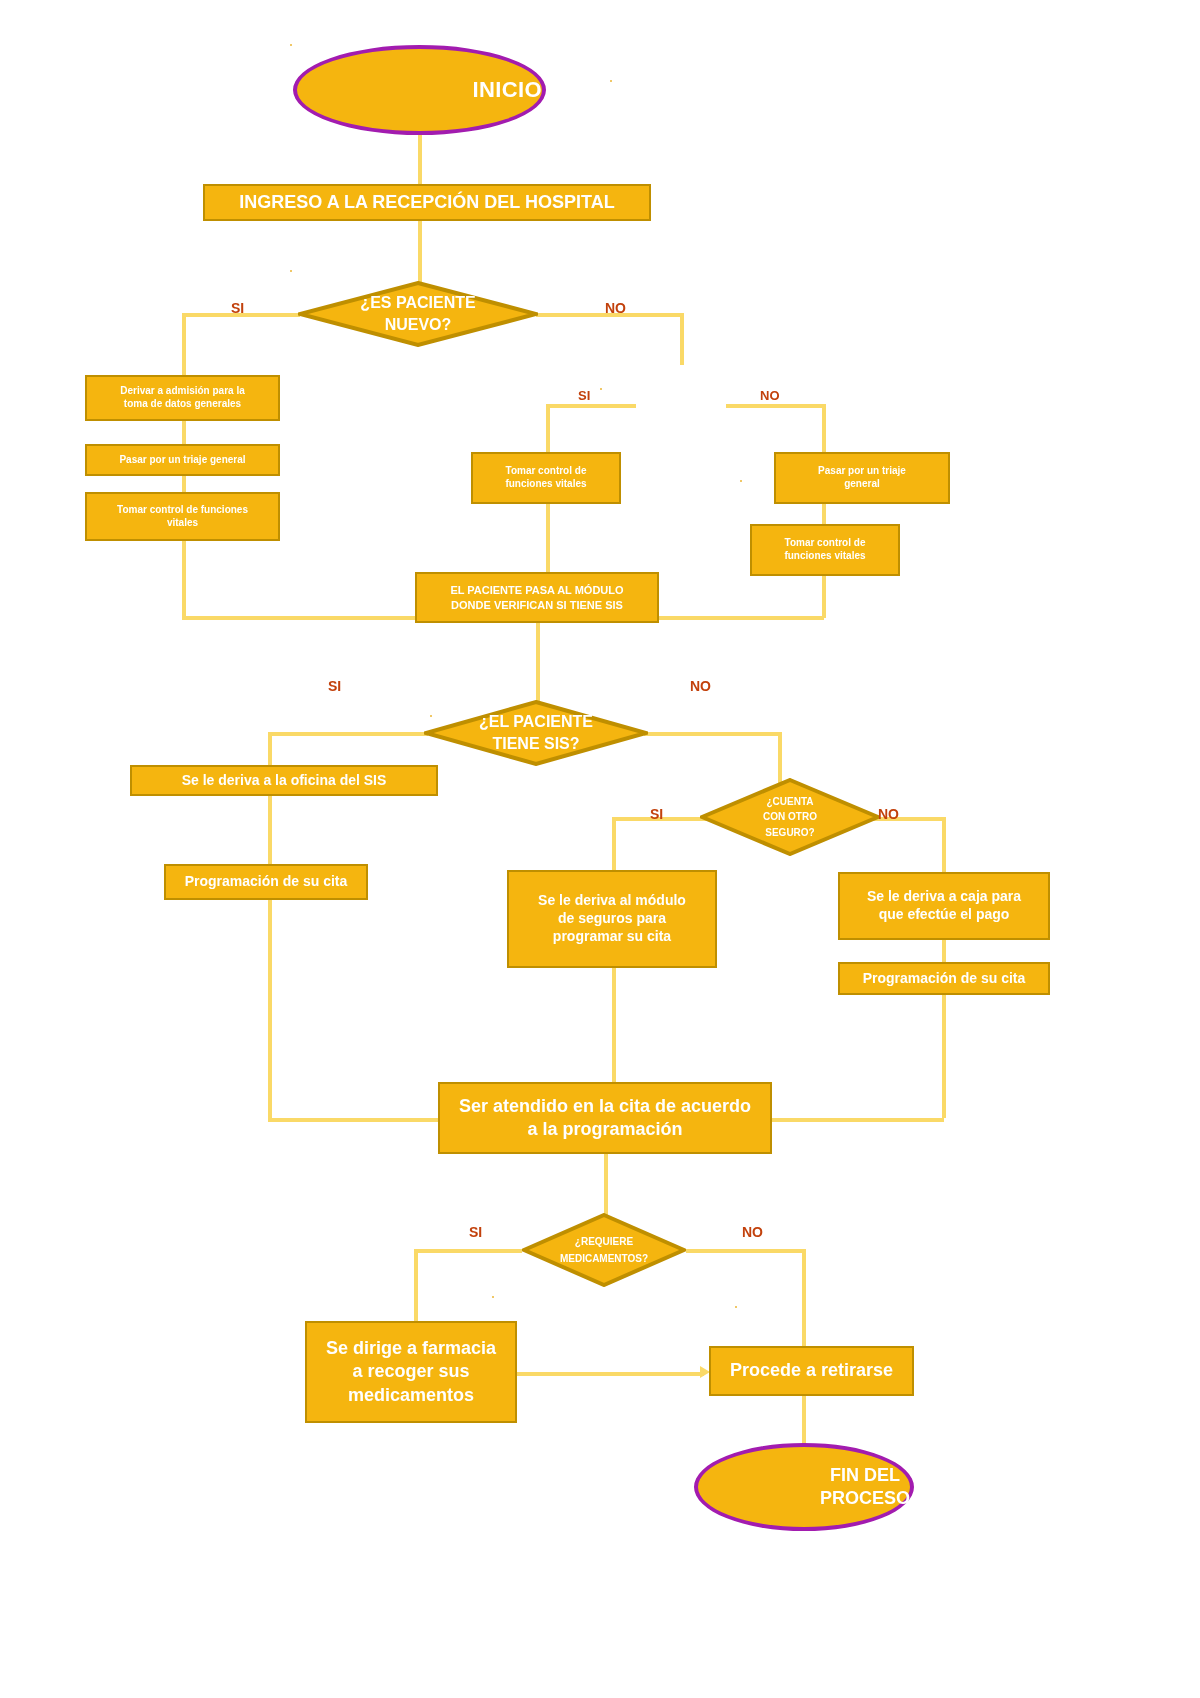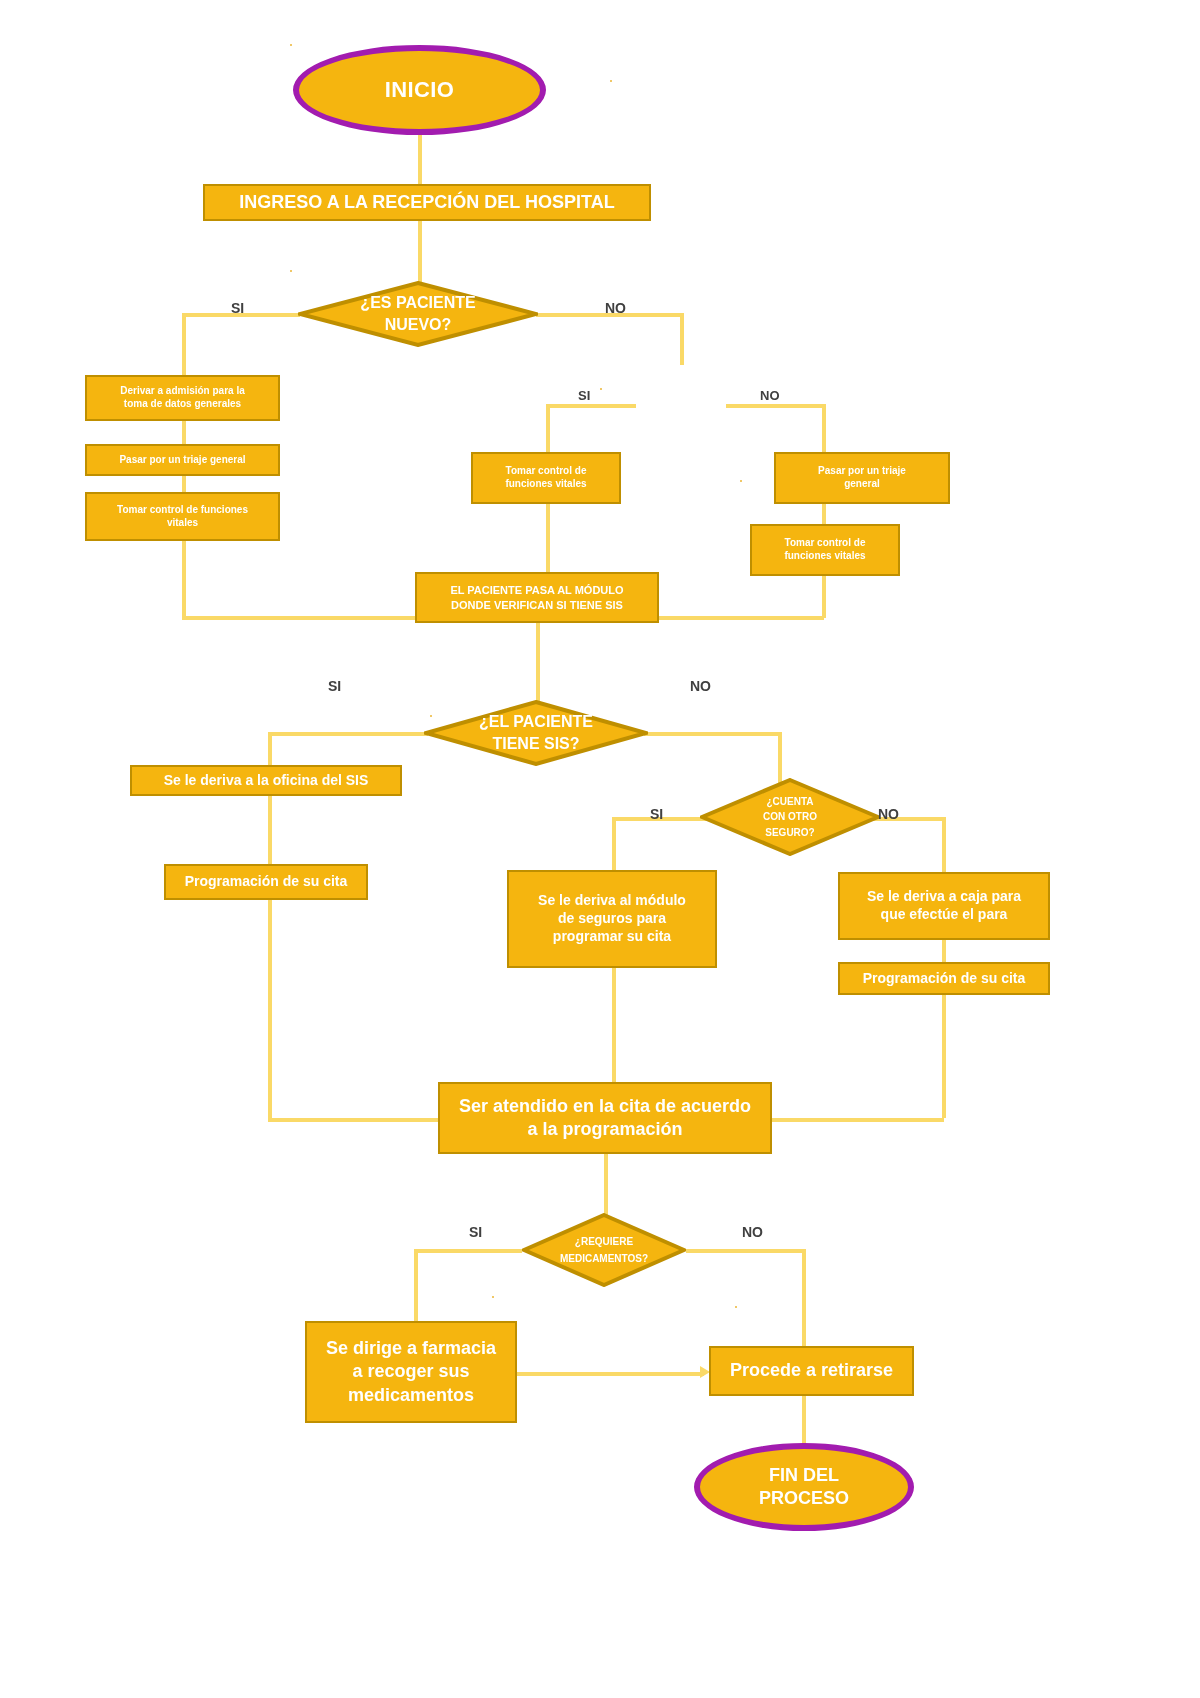--- a/index.html
+++ b/index.html
@@ -23,22 +23,23 @@
     line-height:1.28;
     z-index:5;
   }
   .proc{
     background:#F5B50F;
     border:2px solid #BF8F00;
     padding:2px 4px;
   }
   .term{
     background:#F5B50F;
-    border:6px solid #a21caf;
+    border:4px solid #a21caf;
     border-radius:50%;
+    justify-content:flex-end;
   }
   .dec-wrap{
     position:absolute;
     z-index:5;
   }
   .dec-wrap svg{
     position:absolute;
     left:0; top:0;
     width:100%; height:100%;
     display:block;
@@ -67,21 +68,21 @@
     position:absolute;
     width:0;height:0;
     border-top:6px solid transparent;
     border-bottom:6px solid transparent;
     border-left:10px solid #FAD967;
     z-index:2;
   }
   
   .blabel{
     position:absolute;
-    color:#404040;
+    color:#c2410c;
     font-weight:bold;
     z-index:6;
     white-space:nowrap;
   }
   
   .fs-22{font-size:22px;font-weight:bold;letter-spacing:.4px;}
   .fs-18{font-size:18px;font-weight:bold;}
   .fs-16{font-size:16px;font-weight:bold;}
   .fs-14{font-size:14px;font-weight:bold;}
   .fs-11{font-size:11px;font-weight:bold;}
@@ -243,21 +244,21 @@
     <div class="dec-label fs-16">
       <div>
         <div>¿EL PACIENTE</div>
         <div>TIENE SIS?</div>
       </div>
     </div>
   </div>
   <div class="blabel fs-14" style="left:328px;top:678px;">SI</div>
   <div class="blabel fs-14" style="left:690px;top:678px;">NO</div>
 
-  <div class="node proc fs-14" style="left:130px;top:765px;width:272px;height:31px;">
+  <div class="node proc fs-14" style="left:130px;top:765px;width:308px;height:31px;">
     <span>Se le deriva a la oficina del SIS</span>
   </div>
 
   <div class="node proc fs-14" style="left:164px;top:864px;width:204px;height:36px;">
     <span>Programación de su cita</span>
   </div>
 
   <div class="dec-wrap" style="left:700px;top:778px;width:180px;height:78px;">
     <svg viewBox="0 0 180 78" preserveAspectRatio="none">
       <polygon points="90,2 178,39 90,76 2,39" fill="#F5B50F" stroke="#BF8F00" stroke-width="4"></polygon>
@@ -277,21 +278,21 @@
     <div>
       <div>Se le deriva al módulo</div>
       <div>de seguros para</div>
       <div>programar su cita</div>
     </div>
   </div>
 
   <div class="node proc fs-14" style="left:838px;top:872px;width:212px;height:68px;">
     <div>
       <div>Se le deriva a caja para</div>
-      <div>que efectúe el para</div>
+      <div>que efectúe el pago</div>
     </div>
   </div>
 
   <div class="node proc fs-14" style="left:838px;top:962px;width:212px;height:33px;">
     <span>Programación de su cita</span>
   </div>
 
   <div class="node proc fs-18" style="left:438px;top:1082px;width:334px;height:72px;">
     <div>
       <div>Ser atendido en la cita de acuerdo</div>

